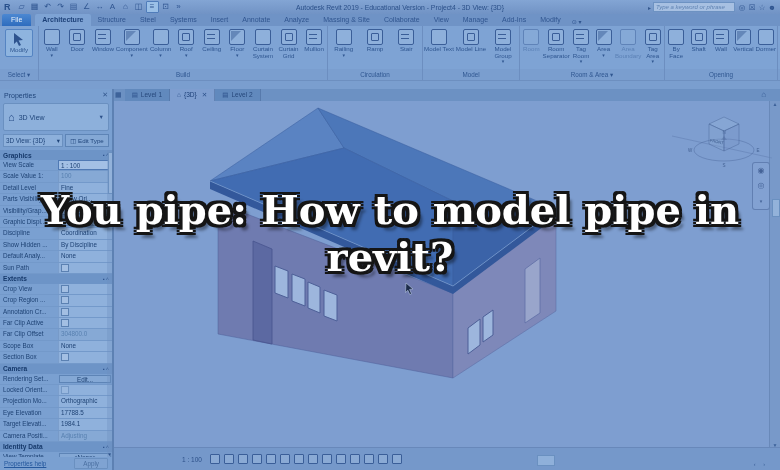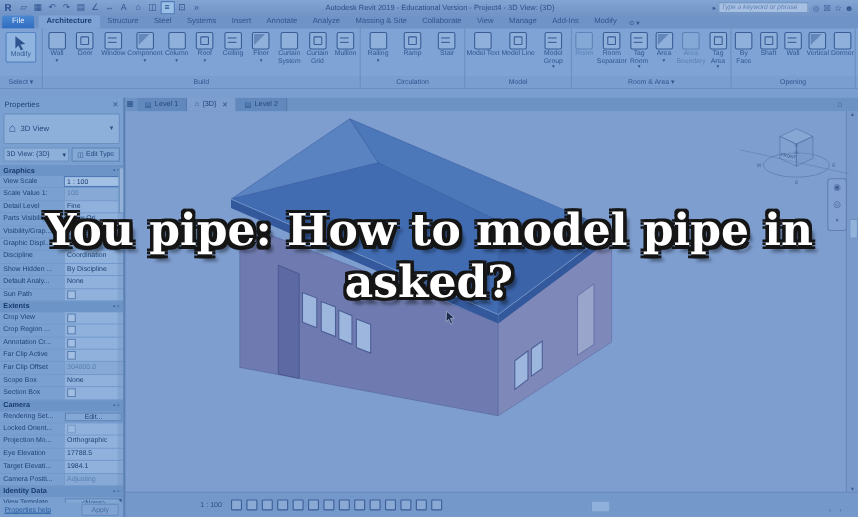--- a/index.html
+++ b/index.html
@@ -597,15 +597,15 @@
           <span class="vcic"></span>
           <span class="vcic"></span>
         </div>
       <div class="hthumb"></div>
       <span class="harrs">‹ ›</span>
     </div>
   </div>
 
   <div class="overlay">
     <div>You pipe: How to model pipe in</div>
-    <div>asked?</div>
+    <div>revit?</div>
   </div>
 </div>
 
 </body></html>

